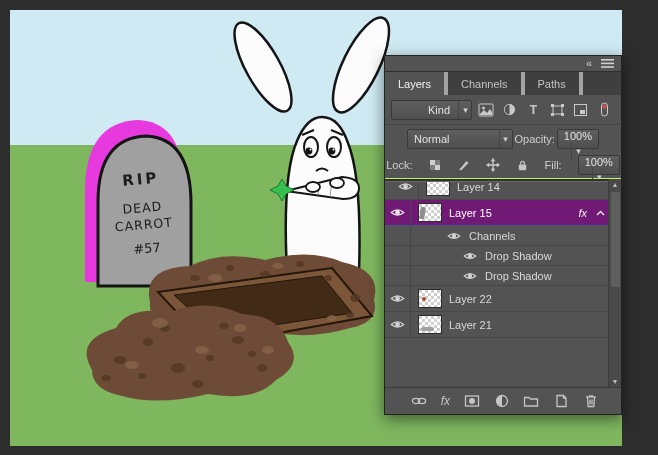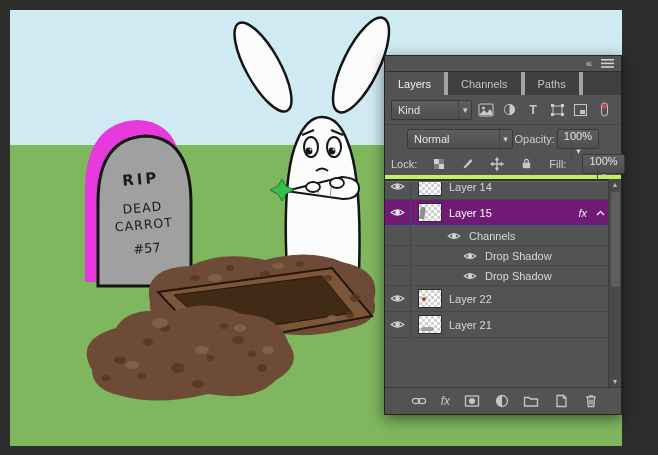--- a/index.html
+++ b/index.html
@@ -21,40 +21,40 @@
 
   .tabs { height:24px; background:#3f3f3f; display:flex; border-top:1px solid #2e2e2e; }
   .tab { padding:0 13px; line-height:24px; color:#c3c3c3; border-right:4px solid #a3a3a3; cursor:pointer; }
   .tab.active { background:#535353; color:#f2f2f2; }
 
   .filter-row { height:30px; display:flex; align-items:center; gap:3px; padding:0 6px; border-bottom:1px solid #464646; }
   .dd { height:20px; background:linear-gradient(#5e5e5e,#4f4f4f); border:1px solid #393939; border-radius:2px;
         display:flex; align-items:center; color:#e3e3e3; cursor:pointer; }
   .dd-label { padding:0 6px; flex:1; white-space:nowrap; }
   .dd-arrow { width:13px; text-align:center; border-left:1px solid #454545; color:#cfcfcf; font-size:9px; line-height:18px; }
-  .kind-dd { width:82px; }
+  .kind-dd { width:82px;padding-left:30px; }
   .blend-dd { width:112px; }
   .val-dd { width:44px;flex-direction:column; }
   .ficon { width:21px; height:20px; display:flex; align-items:center; justify-content:center; color:#c9c9c9; cursor:pointer; }
   .ficon.t { font-weight:bold; font-size:12px; }
   .ftoggle { margin-left:auto; }
 
   .blend-row { height:27px; display:flex; align-items:center; gap:2px; padding:0 22px; }
-  .lock-row { height:27px; display:flex; align-items:center; gap:16px; padding:0 6px; border-bottom:4px solid #bef264; }
+  .lock-row { height:27px; display:flex; align-items:center; gap:16px; padding:0 6px; border-bottom:1px solid #bef264;justify-content:center; }
   .label { color:#cfcfcf; white-space:nowrap; }
   .push { margin-left:auto; }
   .licon { width:17px; height:17px; display:flex; align-items:center; justify-content:center; cursor:pointer; }
 
   .list { position:relative; flex:1; overflow:hidden; }
   .rows { margin-right:13px; }
   .list-sep { height:3px; background:#303030; border-bottom:1px solid #6a6a6a; margin-right:13px; }
   .row { height:26px; display:flex; align-items:center; border-bottom:1px solid #484848; background:#535353; cursor:pointer; }
   .row.selected { background:#701a75; color:#ffffff; border-bottom-color:#3a5a80; }
   .clip18 { height:18px; overflow:hidden; display:flex; align-items:flex-end; }
-  .clip18 .row { width:100%; min-height:26px; }
+  .clip18 .row { width:100%; min-height:26px;padding-left:8px; }
   .eff-row { height:20px; }
   .eye-cell { width:26px; align-self:stretch; display:flex; align-items:center; justify-content:center; border-right:1px solid #454545; }
   .thumb { width:24px; height:19px; margin:0 7px; border:1px solid #2c2c2c; background-color:#fff;
            background-image:repeating-conic-gradient(#ffffff 0% 25%, #d0d0d0 0% 50%); background-size:6px 6px;
            position:relative; flex:none; }
   .mark15 { position:absolute; left:1px; top:3px; width:5px; height:12px; background:#8d8d8d; transform:rotate(8deg); }
   .mark22 { position:absolute; left:3px; top:7px; width:4px; height:4px; background:#b5432f; border-radius:50%; }
   .mark21 { position:absolute; left:2px; bottom:2px; width:13px; height:4px; background:#a0a0a0; border-radius:2px; }
   .row-name { flex:1; white-space:nowrap; overflow:hidden; }
   .fx-badge { font-style:italic; margin-right:5px; color:#f2f2f2; }

